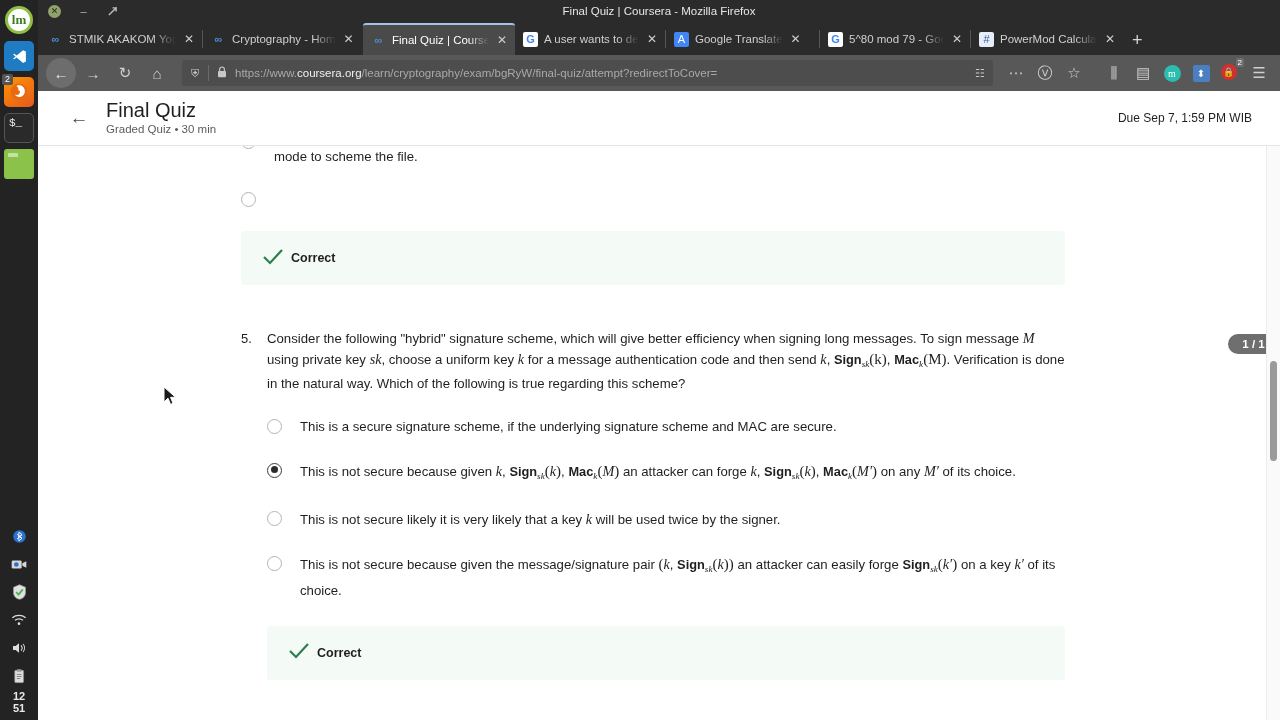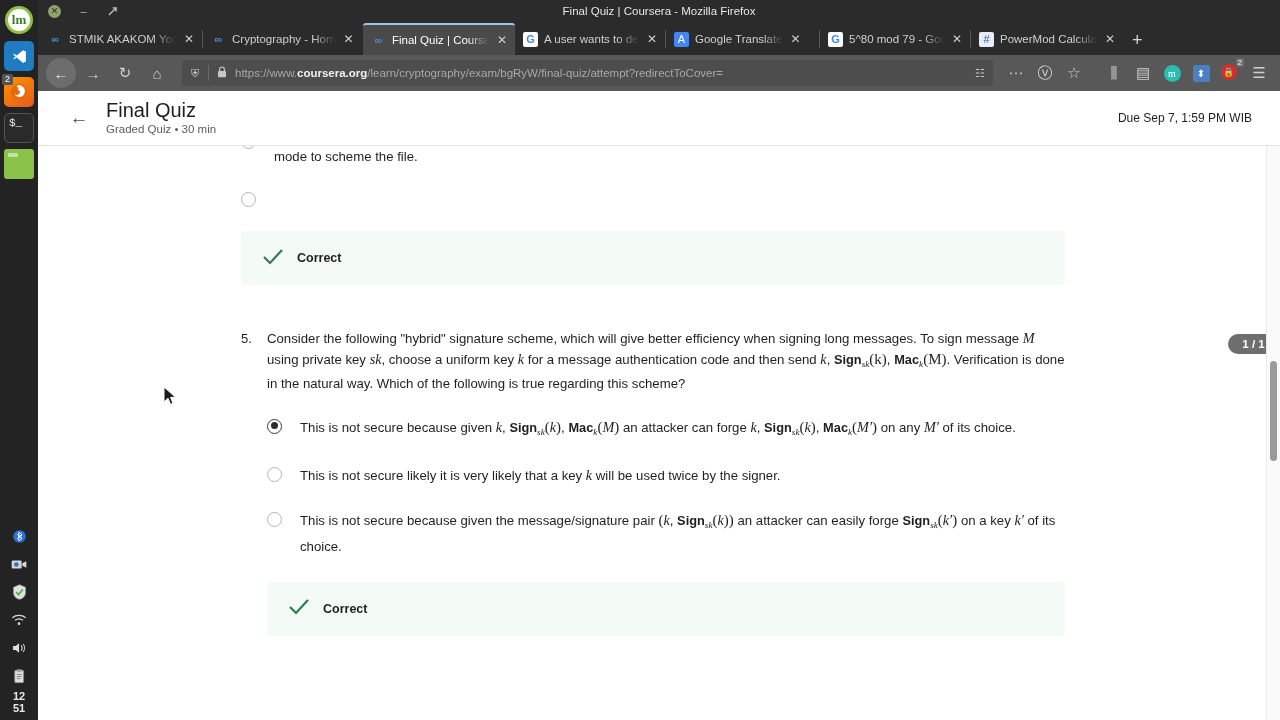--- a/index.html
+++ b/index.html
@@ -91,21 +91,21 @@
     flex:1; height:26px; background:#4d4d4d; border-radius:3px; margin:0 8px;
     display:flex; align-items:center; padding:0 6px; gap:6px; min-width:0;
   }
   #urlbar .u-ico { color:#c8c8c8; font-size:11px; width:14px; text-align:center; }
   #urlbar .sep { width:1px; height:16px; background:#6a6a6a; }
   #urltext {
     flex:1; color:#b8b8b8; font-size:11.5px; white-space:nowrap; overflow:hidden;
     -webkit-mask-image: linear-gradient(to right,#000 96%,transparent 100%);
     mask-image: linear-gradient(to right,#000 96%,transparent 100%);
   }
-  #urltext b { color:#f0f0f0; font-weight:bold; }
+  #urltext b { color:#f0f0f0; font-weight:normal; }
   #urltext .dim { color:#a9a9a9; }
   .navright { display:flex; align-items:center; gap:3px; }
   .navright .navbtn { width:26px; }
   .acct { width:17px; height:17px; border-radius:50%; background:#2bbdb0; color:#fff; font-size:10px;
           display:flex; align-items:center; justify-content:center; font-family:"Liberation Serif",serif;}
   .sync { width:17px; height:17px; background:#4a7fc1; color:#fff; font-size:10px; display:flex; align-items:center; justify-content:center; border-radius:2px;}
   .lockbadge { position:relative; width:18px; height:18px; }
   .lockbadge .circ { width:16px; height:16px; border-radius:50%; background:#d32f2f; color:#fff; font-size:9px;
                      display:flex; align-items:center; justify-content:center; }
   .lockbadge .cnt { position:absolute; right:-5px; top:-6px; background:#6e6e6e; color:#fff; font-size:8px; padding:0 2px; border-radius:2px;}
@@ -139,21 +139,21 @@
   }
   .opt-text { font-size:13.2px; color:#1f1f1f; line-height:22px; }
 
   .mi { font-family:"Liberation Serif", serif; font-style:italic; font-size:14.2px; }
   .mup { font-family:"Liberation Sans", sans-serif; font-weight:bold; font-size:12.8px; }
   .sub { font-size:9.2px; vertical-align:-0.28em; font-family:"Liberation Serif",serif; font-style:italic;}
   .paren { font-family:"Liberation Serif", serif; font-size:15px; }
 
   .correct-box {
     background:#f4faf5; border-radius:3px; margin-top:24px;
-    height:54px; display:flex; align-items:center; padding-left:22px; gap:14px;
+    height:54px; display:flex; align-items:center; padding-left:22px; gap:8px;
   }
   .chk { color:#2e7d4f; font-size:19px; line-height:1; }
   .correct-label { font-size:12.5px; color:#1f1f1f; font-weight:bold; }
 
   .qblock { display:flex; position:relative; margin-top:43px; }
   .qnum { font-size:13px; color:#1f1f1f; width:26px; flex:0 0 26px; line-height:22px; }
   .qbody { flex:1; }
   .qtext { font-size:13.2px; color:#1f1f1f; line-height:20px; }
   .points-badge {
     position:absolute; right:-245px; top:6px;
@@ -412,20 +412,24 @@
             </span>
             <span class="correct-label">Correct</span>
           </div>
 
           <div class="qblock">
             <div class="qnum">5.</div>
             <div class="qbody">
               <div class="qtext"><span>Consider the following "hybrid" signature scheme, which will give better efficiency when signing long messages. To sign message </span><span class="mi">M</span><span> using private key </span><span class="mi">sk</span><span>, choose a uniform key </span><span class="mi">k</span><span> for a message authentication code and then send </span><span class="mi">k</span><span>, </span><span class="mup">Sign</span><span class="sub">sk</span><span class="paren">(k)</span><span>, </span><span class="mup">Mac</span><span class="sub">k</span><span class="paren">(M)</span><span>. Verification is done in the natural way. Which of the following is true regarding this scheme?</span></div>
 
               <div class="opts">
+                <div class="opt-row">
+                  <div class="radio"></div>
+                  <div class="opt-text"><span>This is a secure signature scheme, if the underlying signature scheme and MAC are secure.</span></div>
+                </div>
                 <div class="opt-row">
                   <div class="radio checked"></div>
                   <div class="opt-text"><span>This is not secure because given </span><span class="mi">k</span><span>, </span><span class="mup">Sign</span><span class="sub">sk</span><span class="paren">(</span><span class="mi">k</span><span class="paren">)</span><span>, </span><span class="mup">Mac</span><span class="sub">k</span><span class="paren">(</span><span class="mi">M</span><span class="paren">)</span><span> an attacker can forge </span><span class="mi">k</span><span>, </span><span class="mup">Sign</span><span class="sub">sk</span><span class="paren">(</span><span class="mi">k</span><span class="paren">)</span><span>, </span><span class="mup">Mac</span><span class="sub">k</span><span class="paren">(</span><span class="mi">M′</span><span class="paren">)</span><span> on any </span><span class="mi">M′</span><span> of its choice.</span></div>
                 </div>
                 <div class="opt-row">
                   <div class="radio"></div>
                   <div class="opt-text"><span>This is not secure likely it is very likely that a key </span><span class="mi">k</span><span> will be used twice by the signer.</span></div>
                 </div>
                 <div class="opt-row">
                   <div class="radio"></div>

